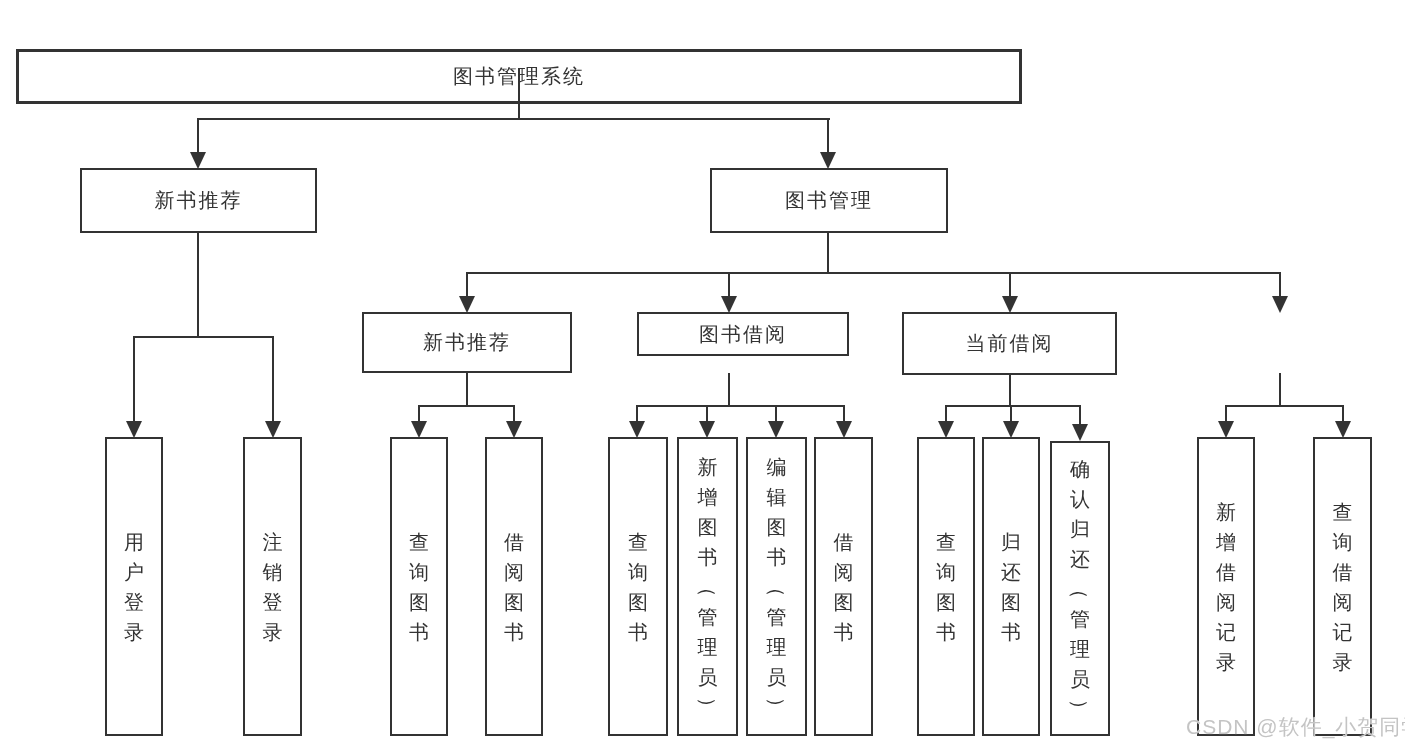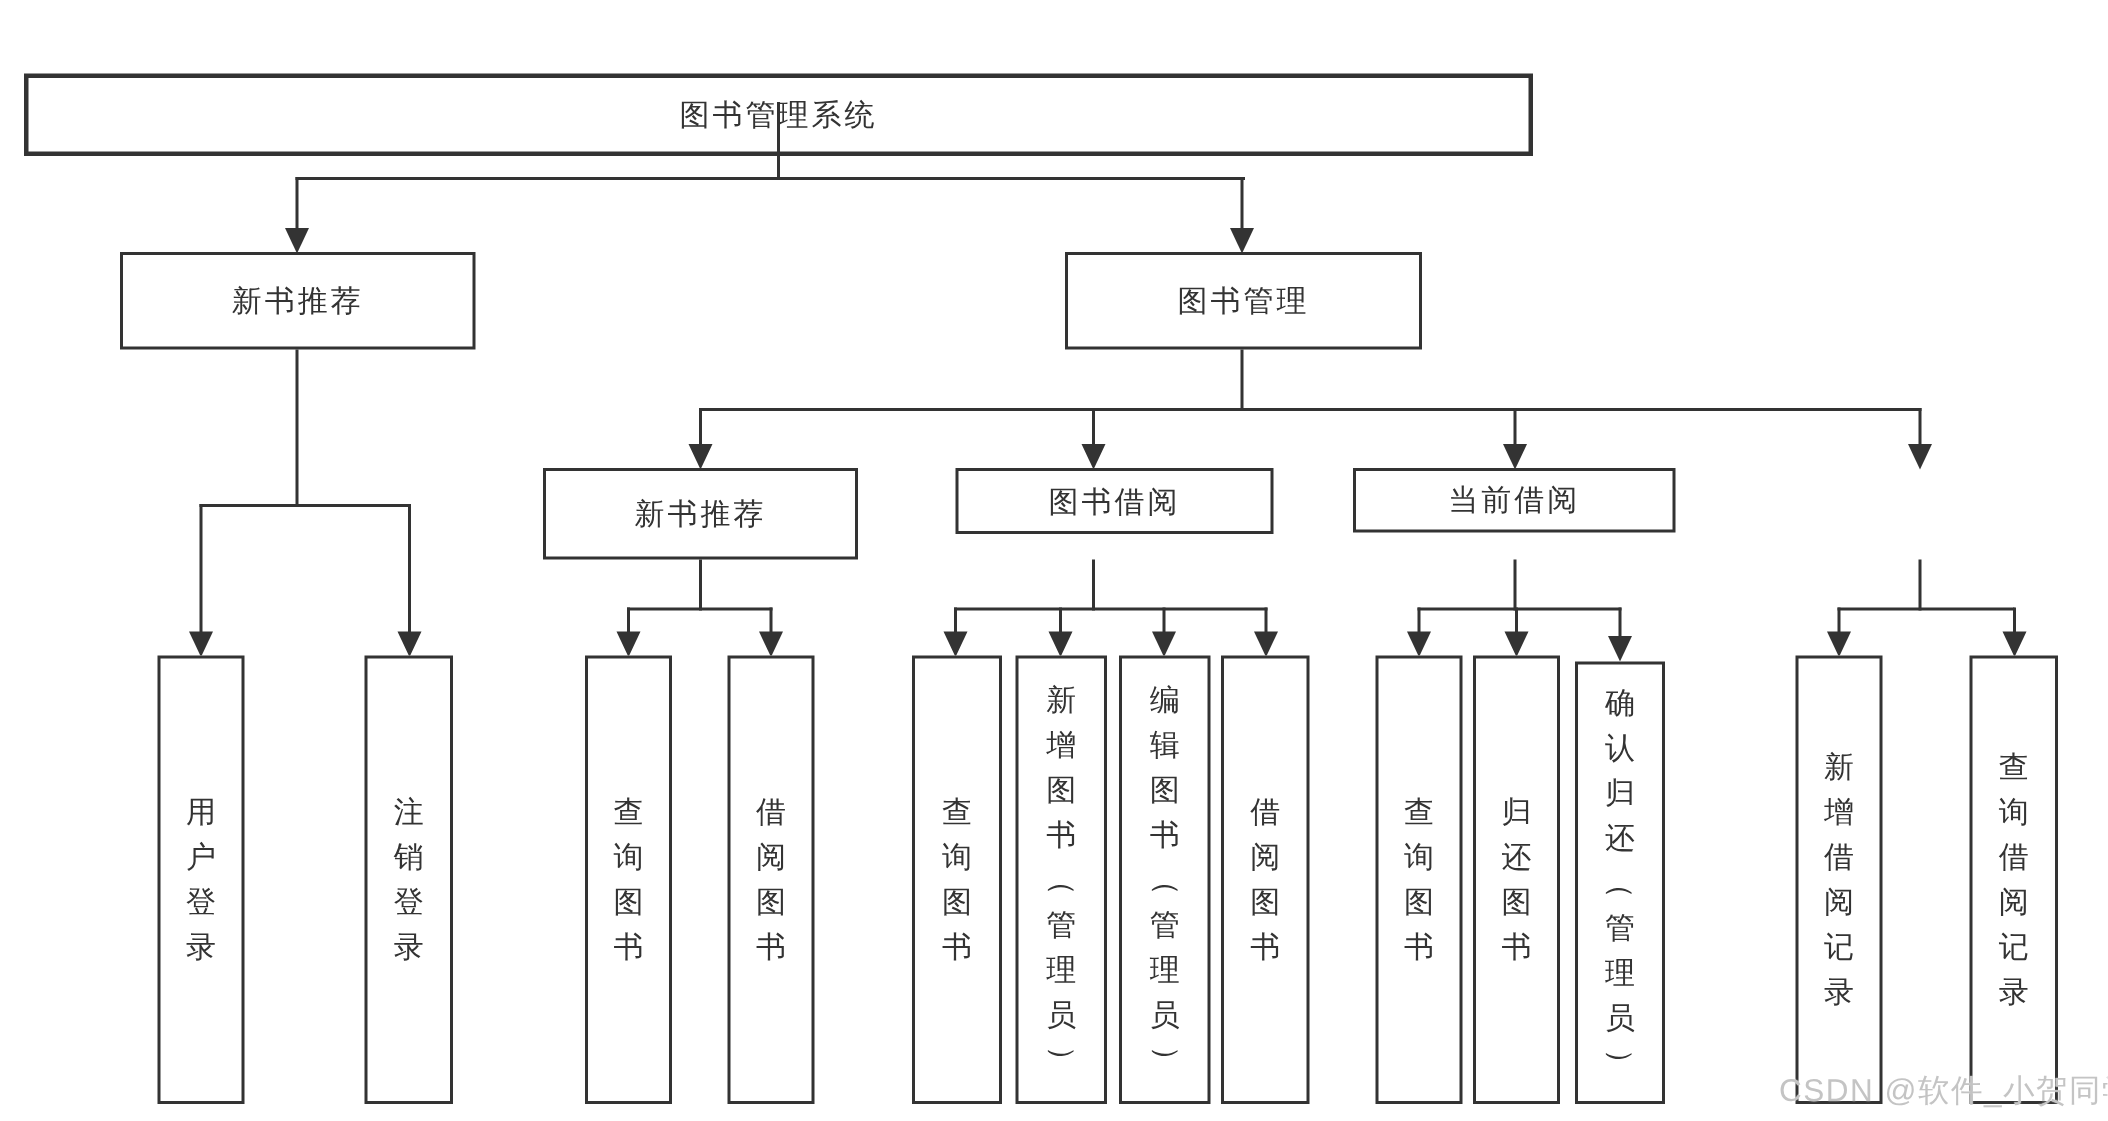--- a/index.html
+++ b/index.html
@@ -75,21 +75,21 @@
   <div class="arr" style="left:1002px;top:296px;"></div>
   <div class="vl" style="left:1279px;top:272px;height:26px;"></div>
   <div class="arr" style="left:1272px;top:296px;"></div>
 
   <div class="box lvl" style="left:362px;top:312px;width:210px;height:61px;">
     <span>新书推荐</span>
   </div>
   <div class="box lvl" style="left:637px;top:312px;width:212px;height:44px;">
     <span>图书借阅</span>
   </div>
-  <div class="box lvl" style="left:902px;top:312px;width:215px;height:43px;">
+  <div class="box lvl" style="left:902px;top:312px;width:215px;height:63px;">
     <span>当前借阅</span>
   </div>
 
   <div class="vl" style="left:466px;top:373px;height:34px;"></div>
   <div class="hl" style="left:418px;top:405px;width:97px;"></div>
   <div class="vl" style="left:418px;top:405px;height:18px;"></div>
   <div class="arr" style="left:411px;top:421px;"></div>
   <div class="vl" style="left:513px;top:405px;height:18px;"></div>
   <div class="arr" style="left:506px;top:421px;"></div>
 

